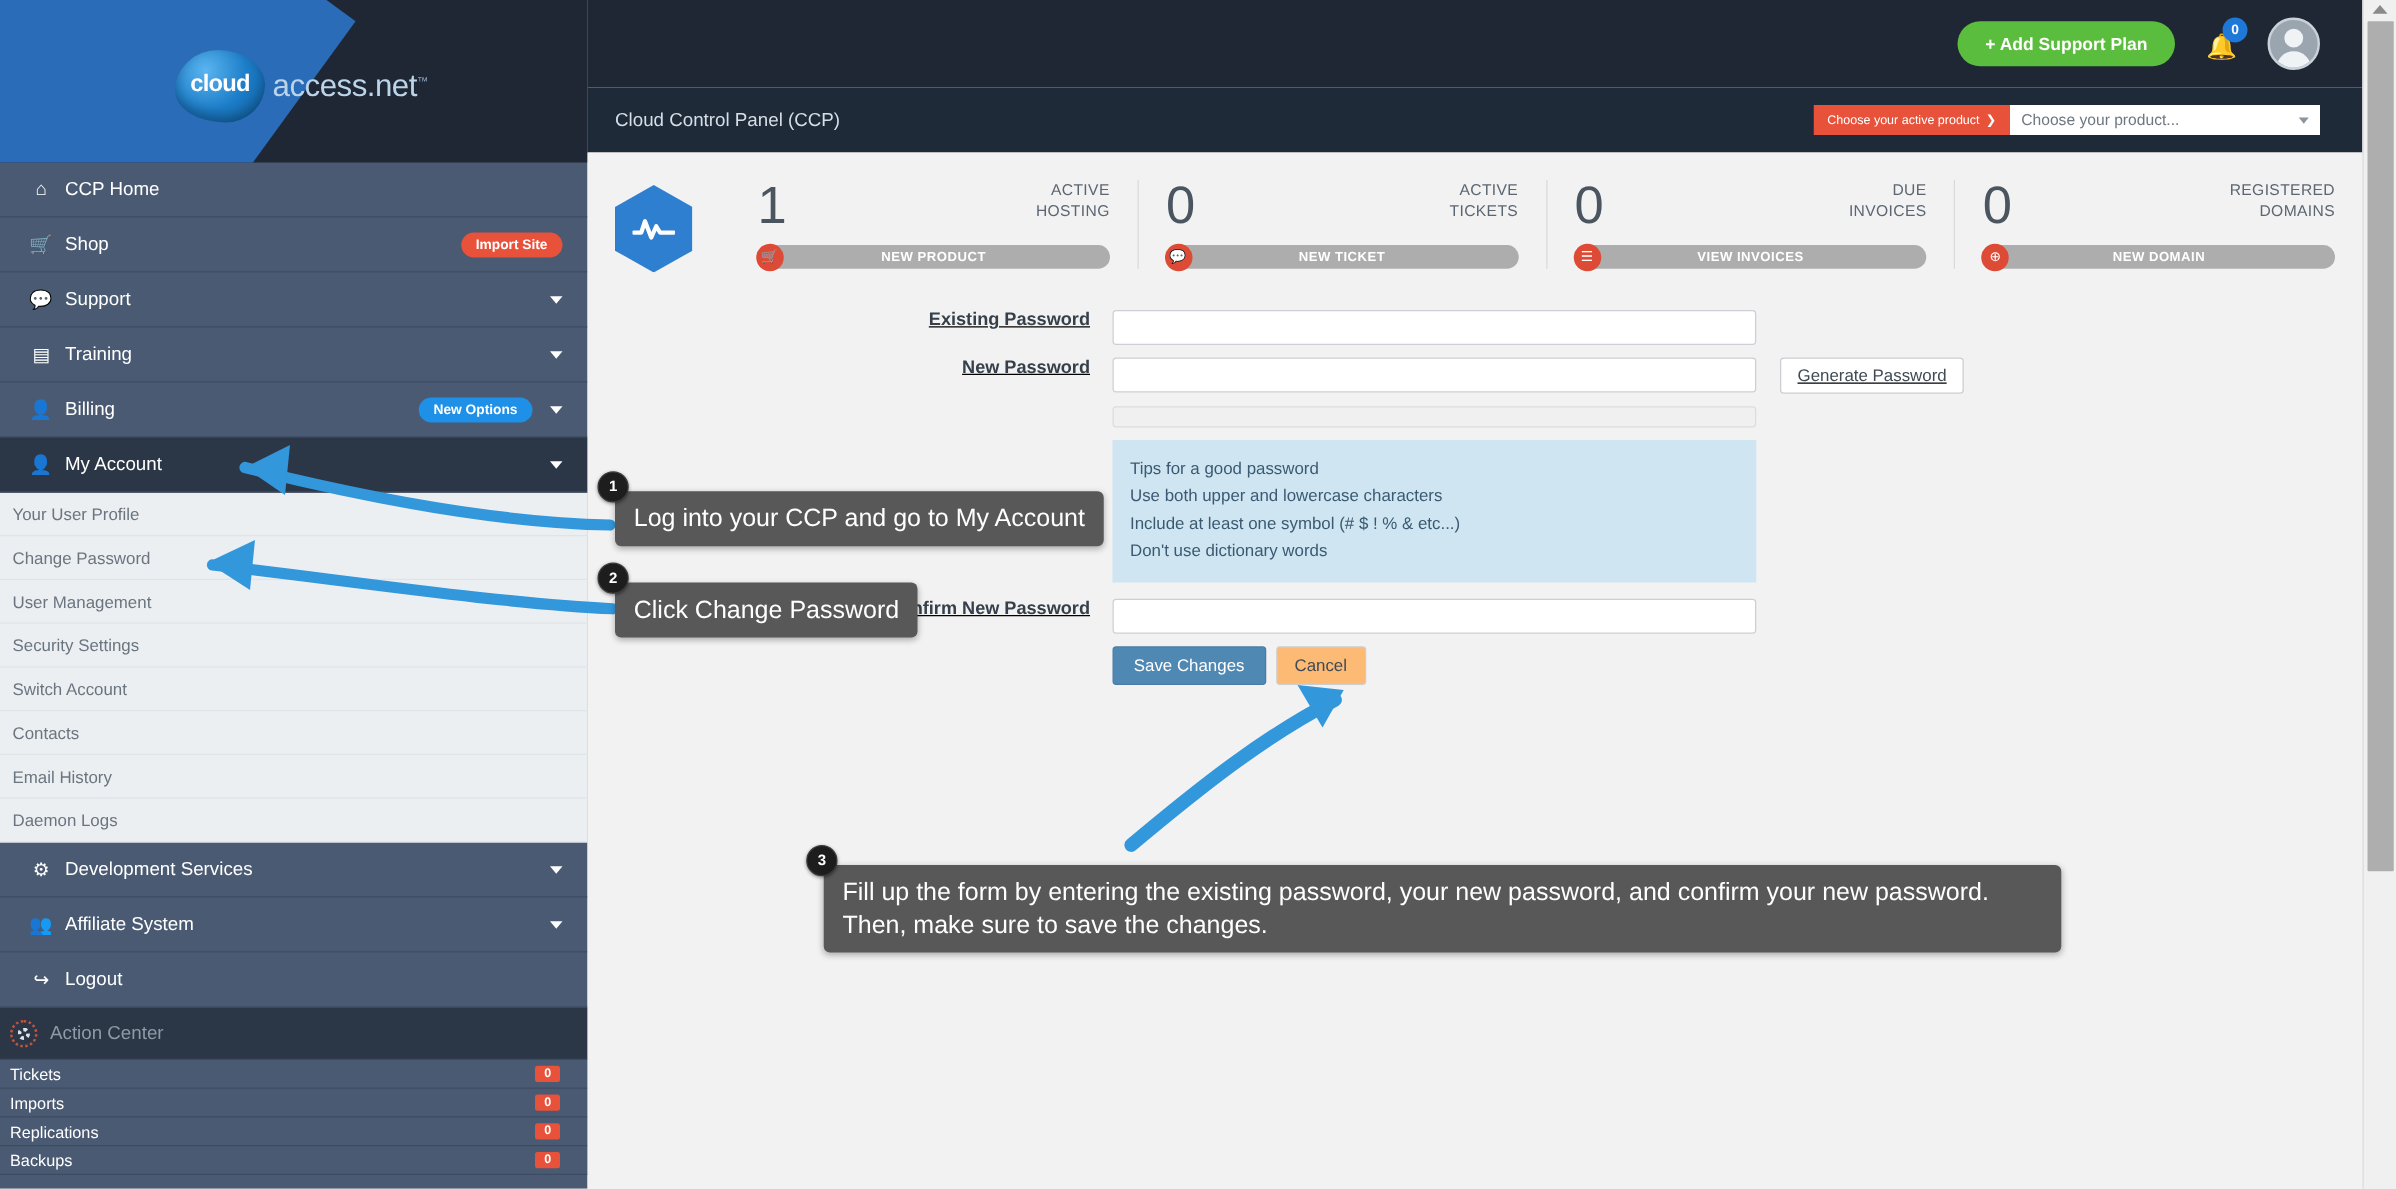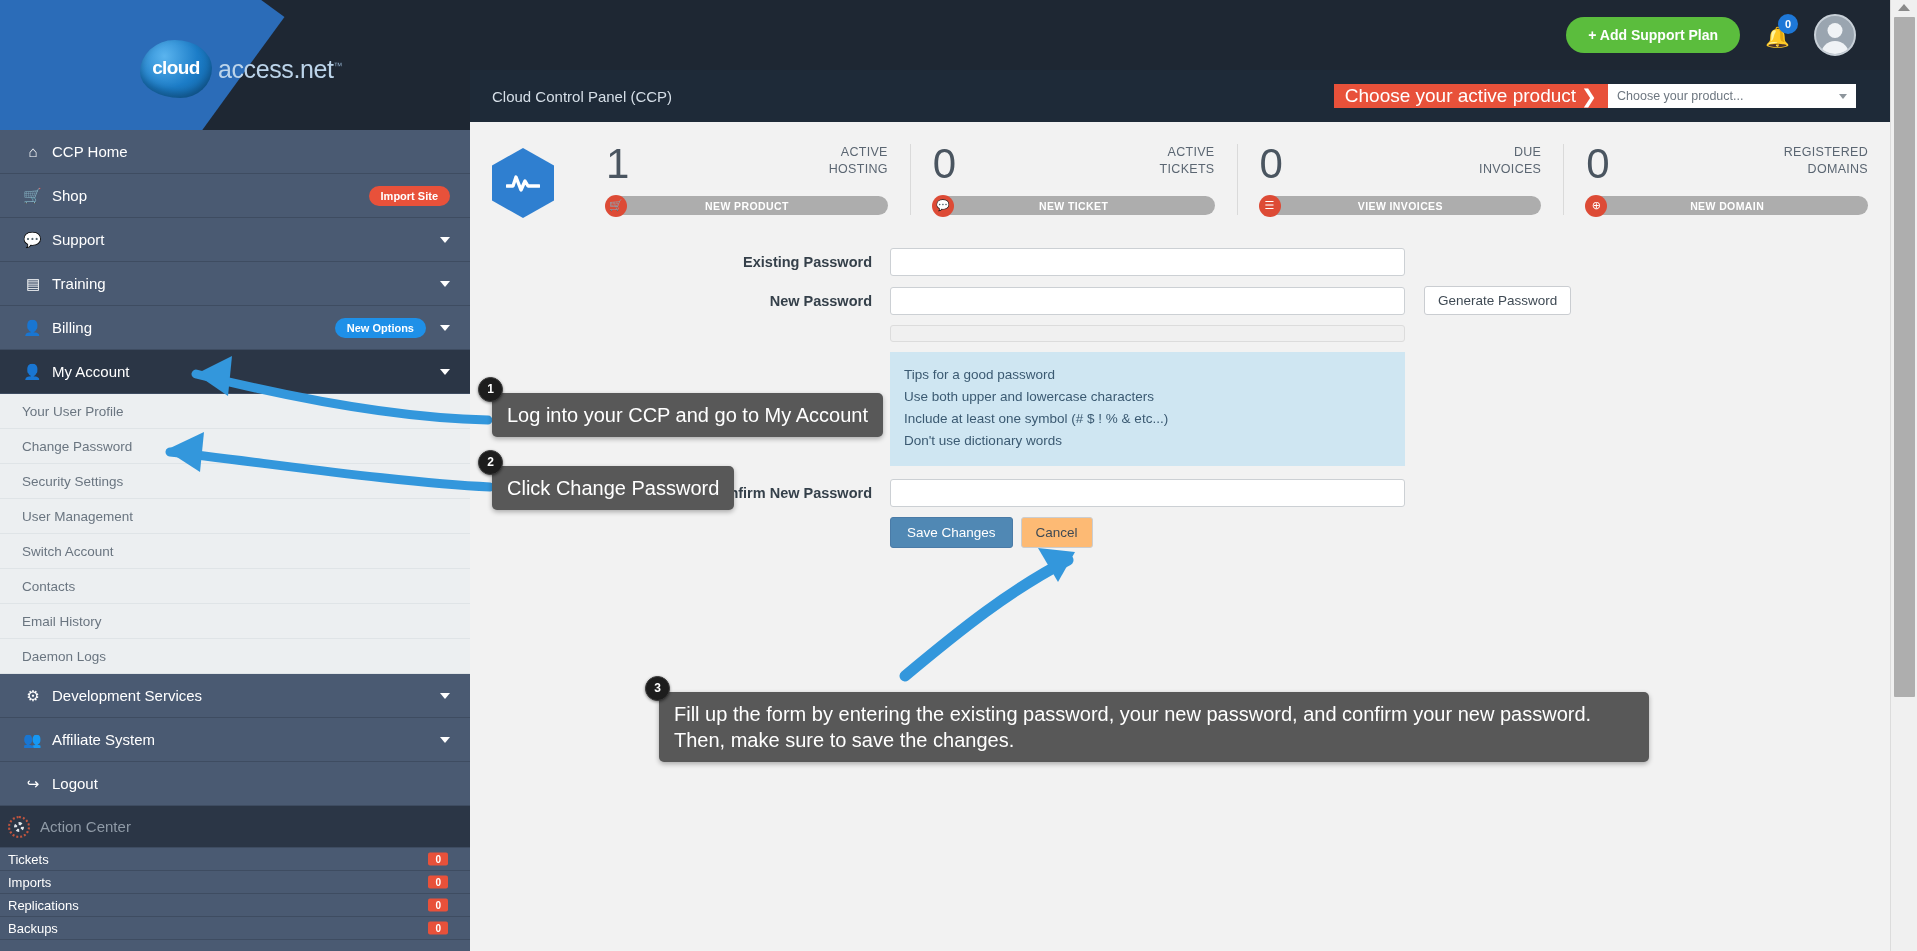--- a/index.html
+++ b/index.html
@@ -74,21 +74,21 @@
     border-radius: 11px; color: #fff;
     font-size: 11px; font-weight: bold;
     padding: 4px 12px; white-space: nowrap;
   }
   .pill.red { background: #e8513a; right: 20px; }
   .pill.blue { background: #1e90e8; }
 
   #submenu { background: #eceff1; }
   .nav-sub {
     display: flex; align-items: center;
-    height: 35px; padding-left: 22px;
+    height: 35px; padding-left: 10px;
     border-bottom: 1px solid #dfe4e7;
     color: #6a7580; font-size: 13.5px; cursor: pointer;
   }
 
   #action-center {
     display: flex; align-items: center; gap: 10px;
     height: 42px; padding-left: 8px;
     background: #2b3646;
     border-bottom: 1px solid #3e4c61;
   }
@@ -169,21 +169,21 @@
     background: #1e2a38;
     display: flex; align-items: center;
   }
   #page-title { color: #d6dfe8; font-size: 15px; margin-left: 22px; }
   #product-chooser {
     position: absolute; right: 34px; top: 50%;
     transform: translateY(-50%);
     display: flex; align-items: stretch; height: 24px;
   }
   #choose-active-product {
-    background: #e8513a; color: #fff; font-size: 19px;
+    background: #e8513a; color: #fff; font-size: 10px;
     display: flex; align-items: center; gap: 5px;
     padding: 0 11px; cursor: pointer; white-space: nowrap;
   }
   #product-select {
     width: 248px; background: #ffffff;
     display: flex; align-items: center; justify-content: space-between;
     padding: 0 9px; font-size: 12.5px; color: #6e7780;
     cursor: pointer;
   }
   #product-select .car {
@@ -246,22 +246,23 @@
     transform: translateY(-50%);
     width: 22px; height: 22px; border-radius: 50%;
     background: #dd4b36; color: #fff;
     display: flex; align-items: center; justify-content: center;
     font-size: 11px;
   }
 
   
   #pw-form { position: relative; padding-top: 14px; }
   .form-row {
-    display: flex; align-items: center;
+    display: flex; align-items: flex-start;
     margin-bottom: 10px;
+    text-decoration: underline;
   }
   .form-label {
     width: 420px; text-align: right; padding-right: 18px;
     font-size: 14.5px; color: #35404a; font-weight: bold;
   }
   .form-input {
     width: 515px; height: 28px;
     background: #fff; border: 1px solid #ccd0d4;
     border-radius: 3px; padding: 0 9px;
     font-family: "Liberation Sans", sans-serif; font-size: 13px;
@@ -403,24 +404,24 @@
     </div>
 
     <div id="submenu">
       <div class="nav-sub">
           <span>Your User Profile</span>
         </div>
       <div class="nav-sub">
           <span>Change Password</span>
         </div>
       <div class="nav-sub">
+          <span>User Management</span>
+        </div>
+      <div class="nav-sub">
           <span>Security Settings</span>
-        </div>
-      <div class="nav-sub">
-          <span>User Management</span>
         </div>
       <div class="nav-sub">
           <span>Switch Account</span>
         </div>
       <div class="nav-sub">
           <span>Contacts</span>
         </div>
       <div class="nav-sub">
           <span>Email History</span>
         </div>

